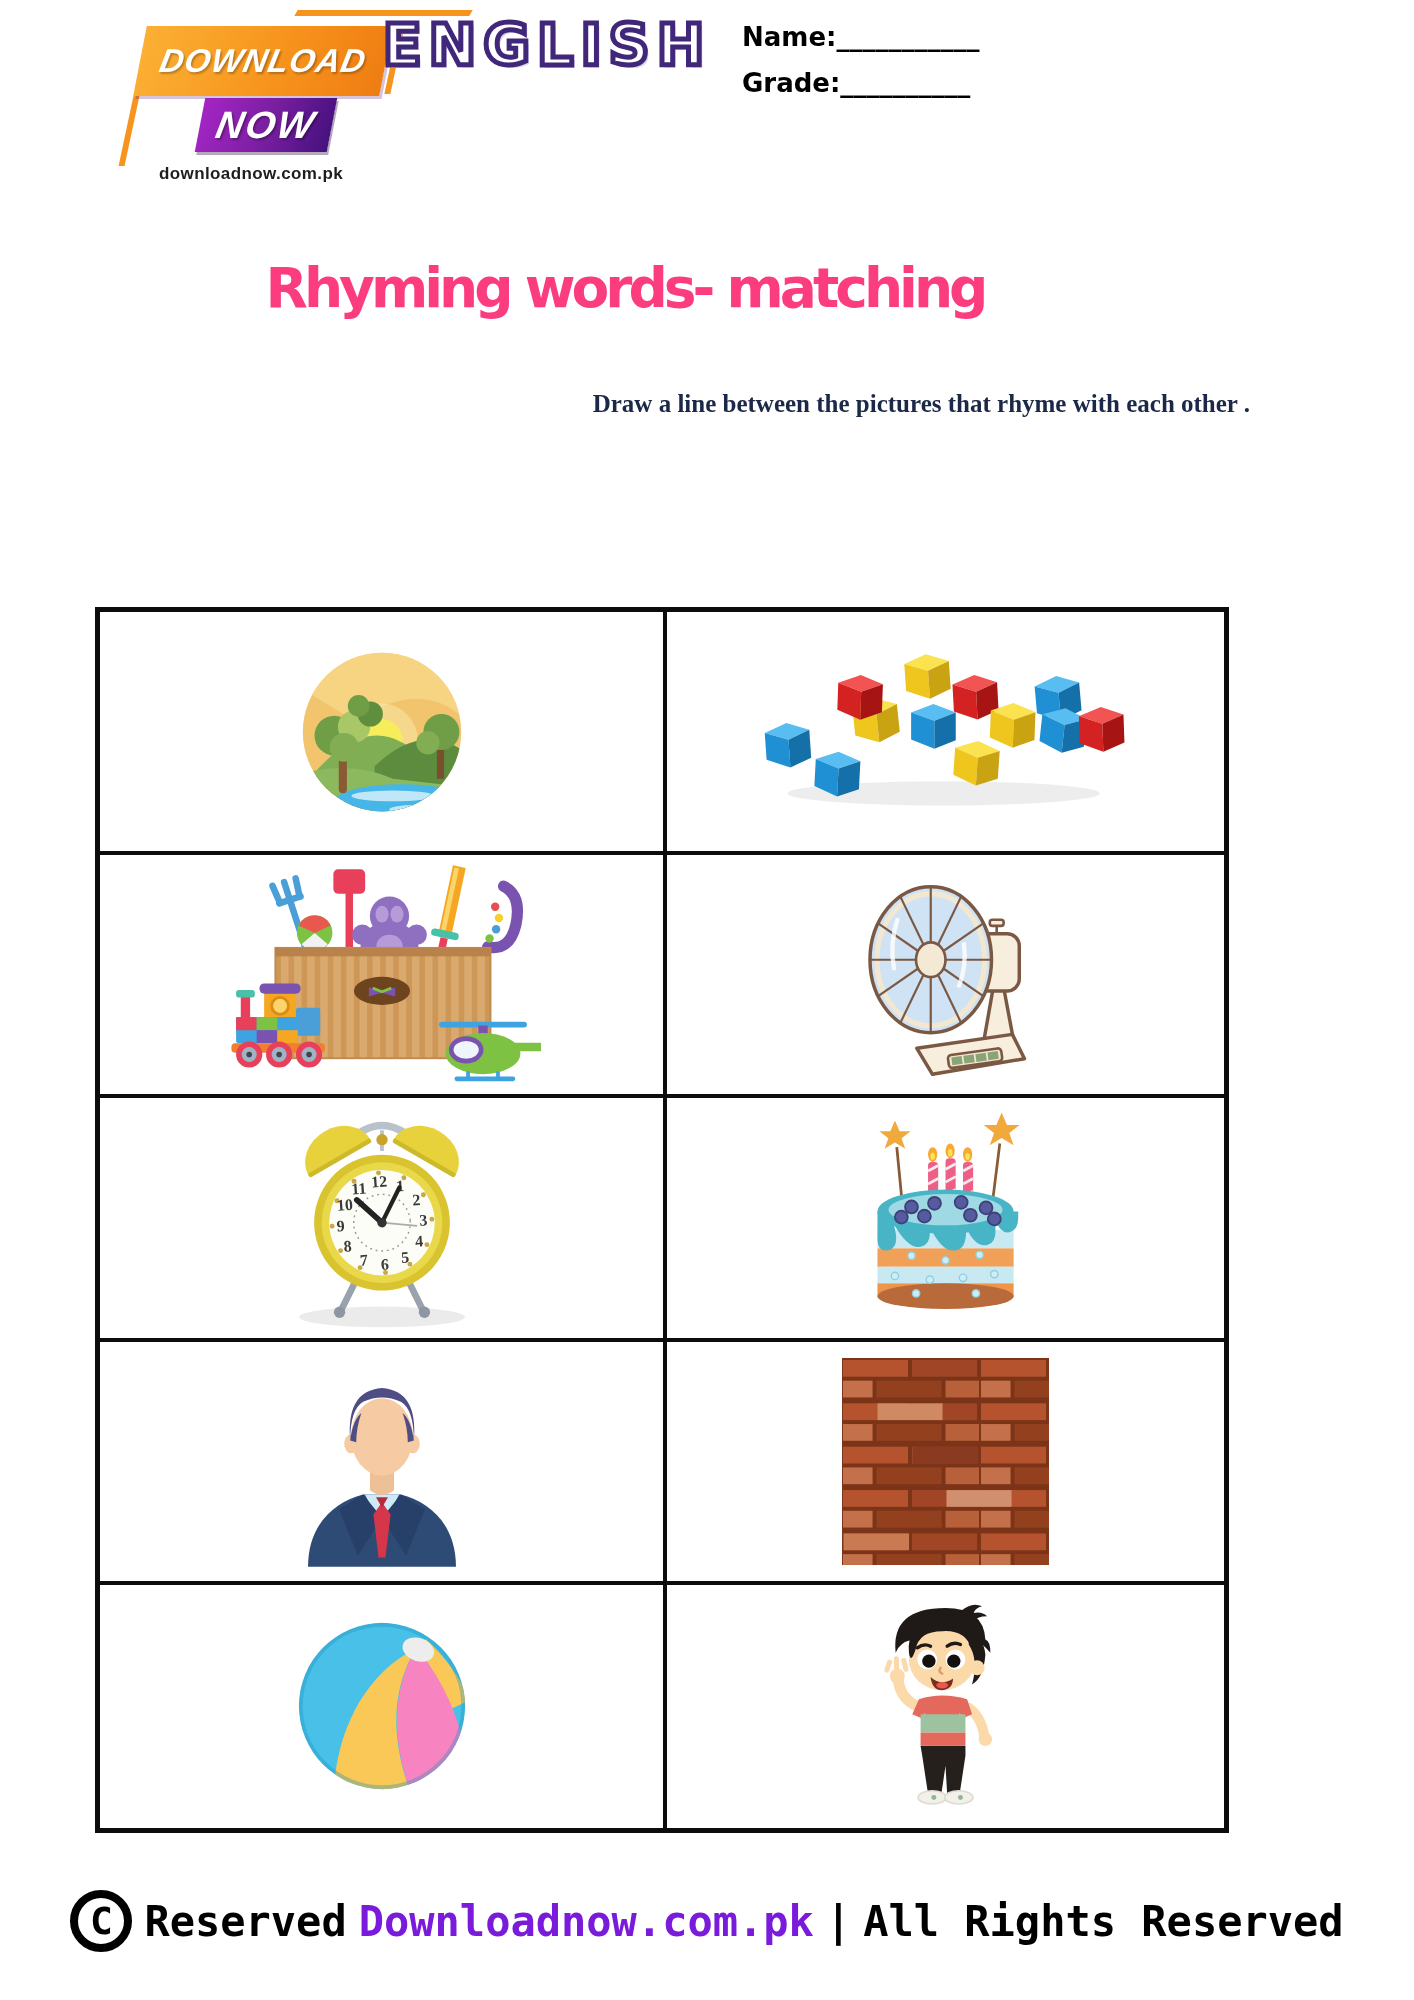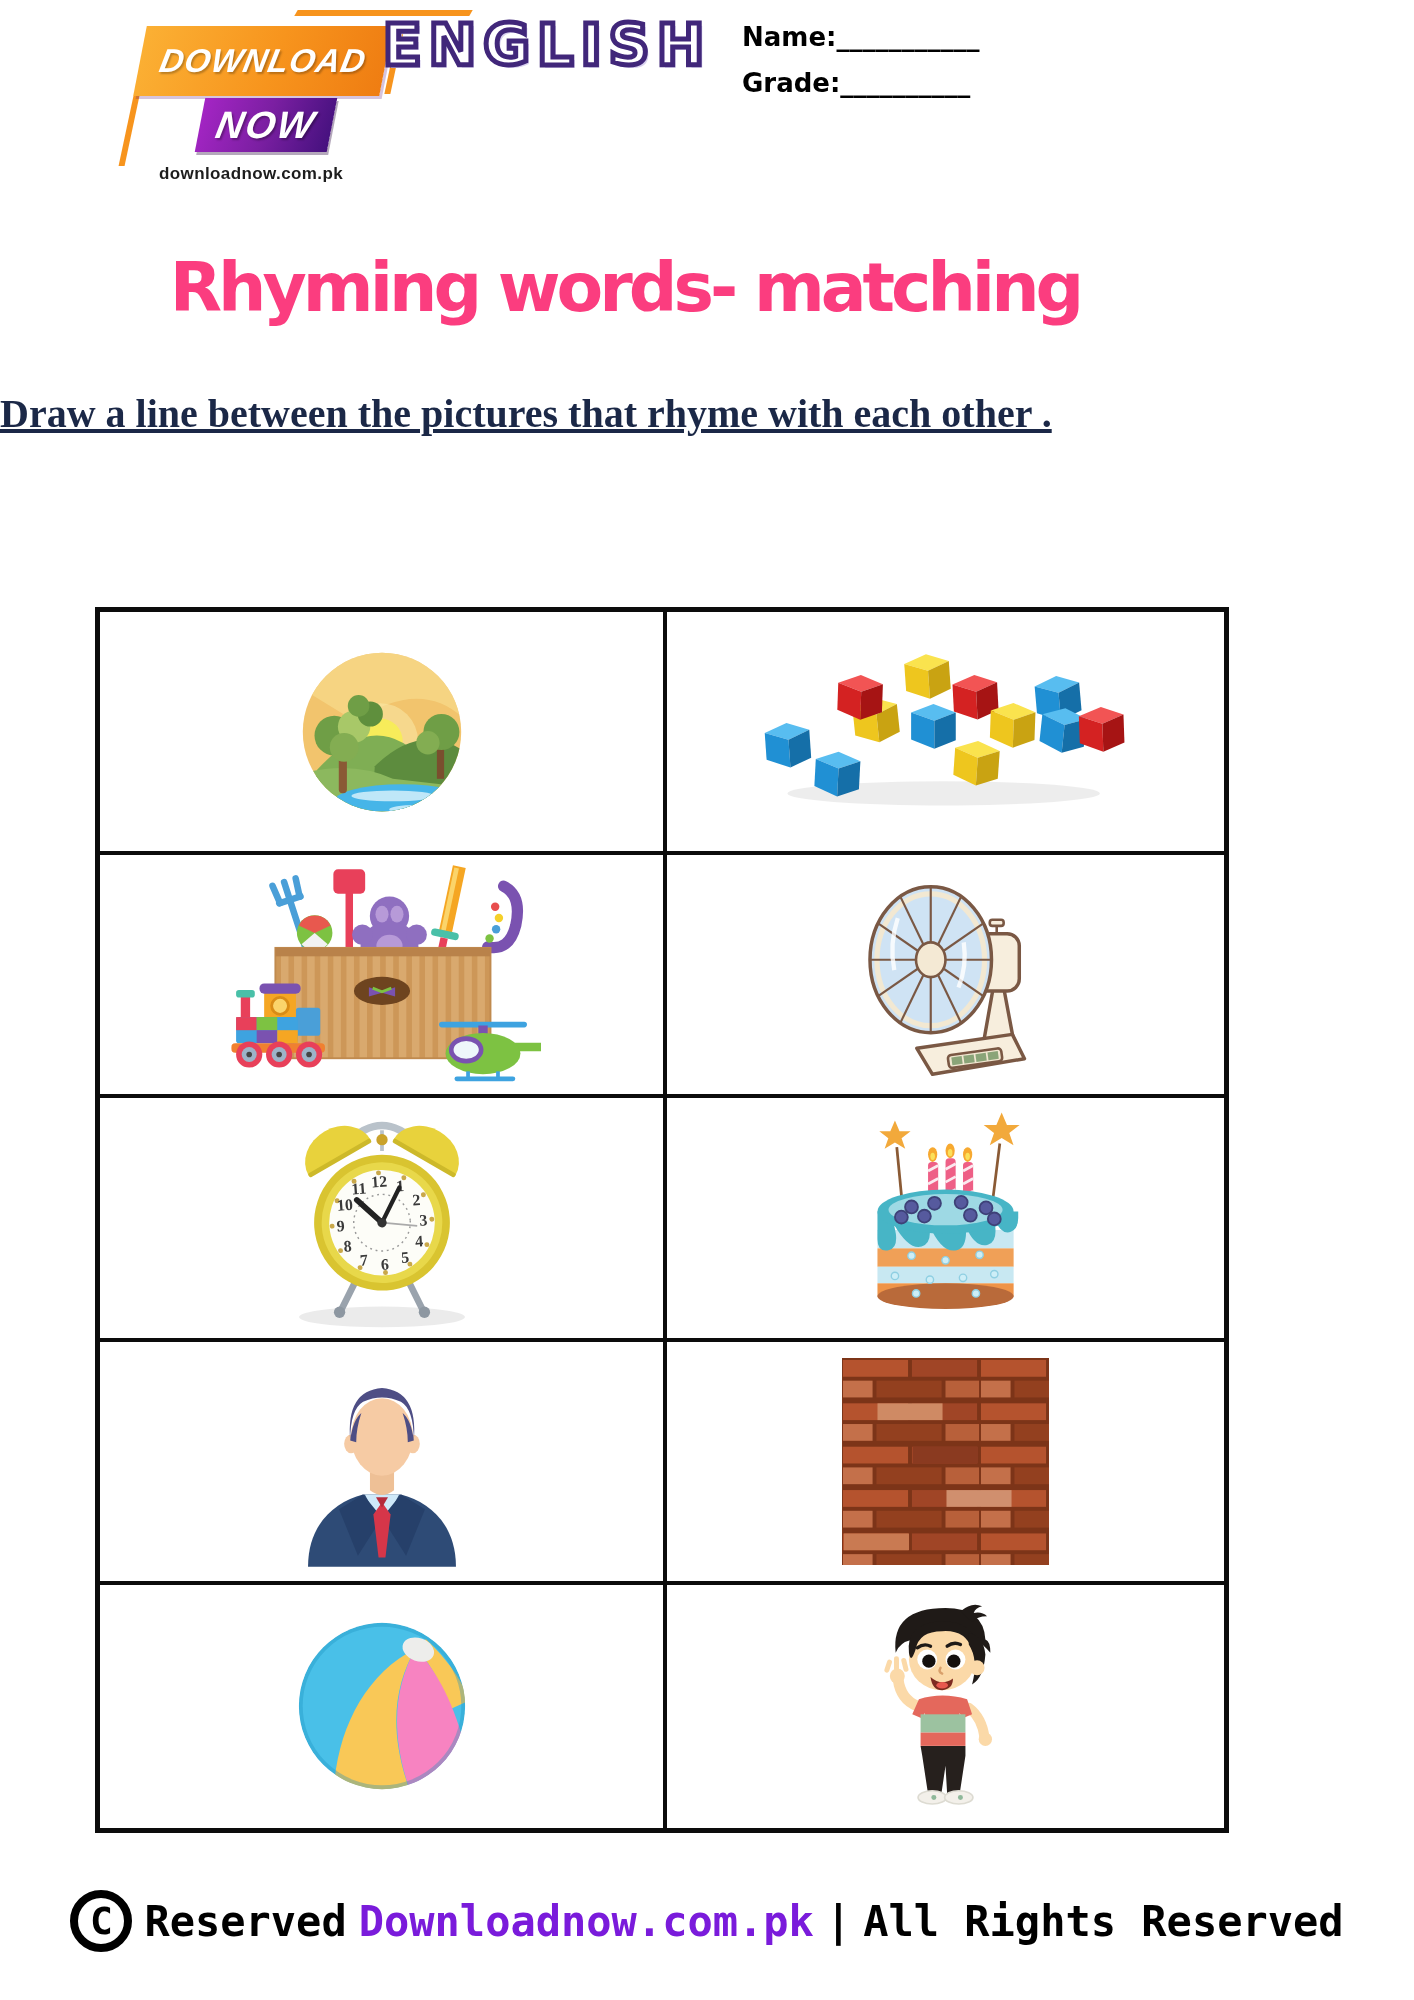--- a/index.html
+++ b/index.html
@@ -45,29 +45,28 @@
   .masthead-worksheet {
     font-family:"DejaVu Sans", sans-serif; font-weight:bold; font-size:37px; margin-top:8px;
     color:#f7821e; letter-spacing:5px;
   }
 
   .fields { position:absolute; left:742px; top:14px; width:360px;
     font-family:"DejaVu Sans", sans-serif; font-weight:bold; font-size:26px; color:#000; }
   .field-row { height:46px; line-height:46px; white-space:nowrap; }
   .field-line { letter-spacing:0; }
   .title {
-    position:absolute; top:248px; width:1250px; text-align:center;
-    font-family:"DejaVu Sans", sans-serif; font-weight:bold; font-size:68px; letter-spacing:-4px;
+    position:absolute; top:256px; width:1250px; text-align:center;
+    font-family:"DejaVu Sans", sans-serif; font-weight:bold; font-size:55px; letter-spacing:-4px;
     color:#fb3d7f;
   }
   .instruction {
-    position:absolute; top:390px; width:1250px; text-align:left;
-    font-family:"Liberation Serif", serif; font-weight:bold; font-size:40px;
+    position:absolute; top:390px; width:1250px; text-align:right;
+    font-family:"Liberation Serif", serif; font-weight:bold; font-size:25px;
     color:#1b2847;
-    text-decoration:underline;
   }
 
   
   .match-table {
     position:absolute; left:95px; top:607px; width:1134px; height:1226px;
     border:5px solid #0c0c0c; display:grid;
     grid-template-columns:567px 1fr; grid-template-rows:repeat(5,1fr);
     background:#fff;
   }
   .cell { display:flex; align-items:center; justify-content:center; overflow:hidden; }

